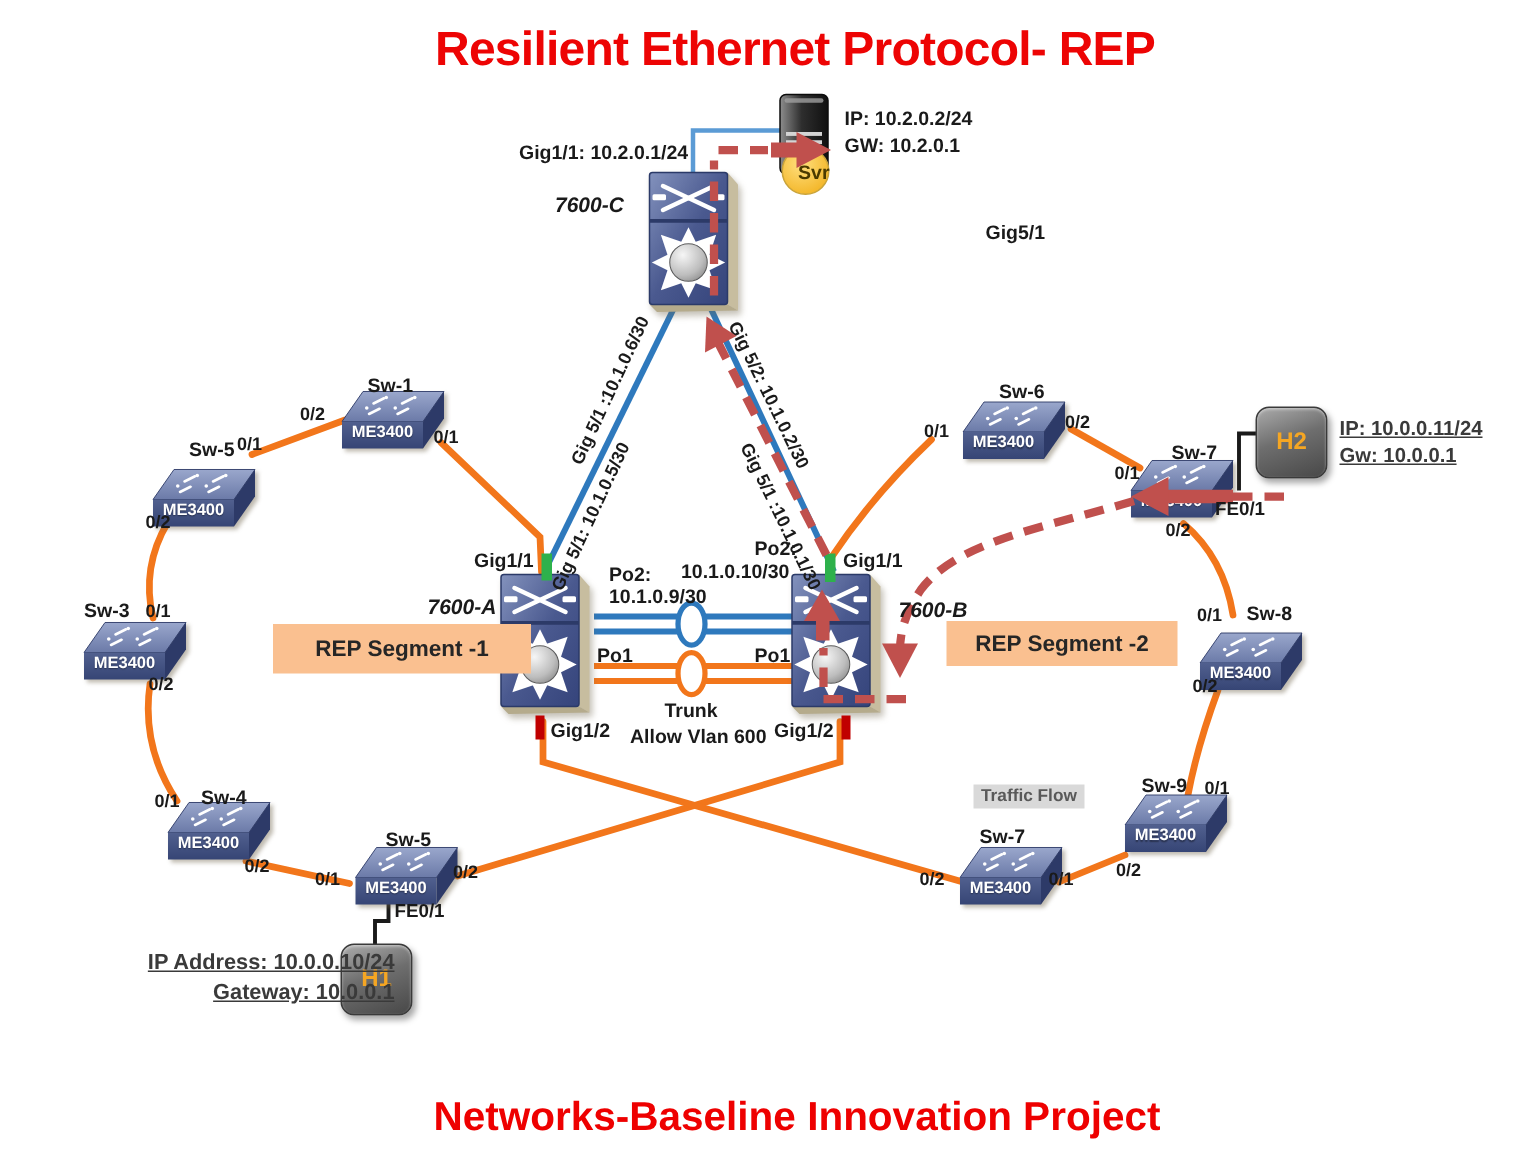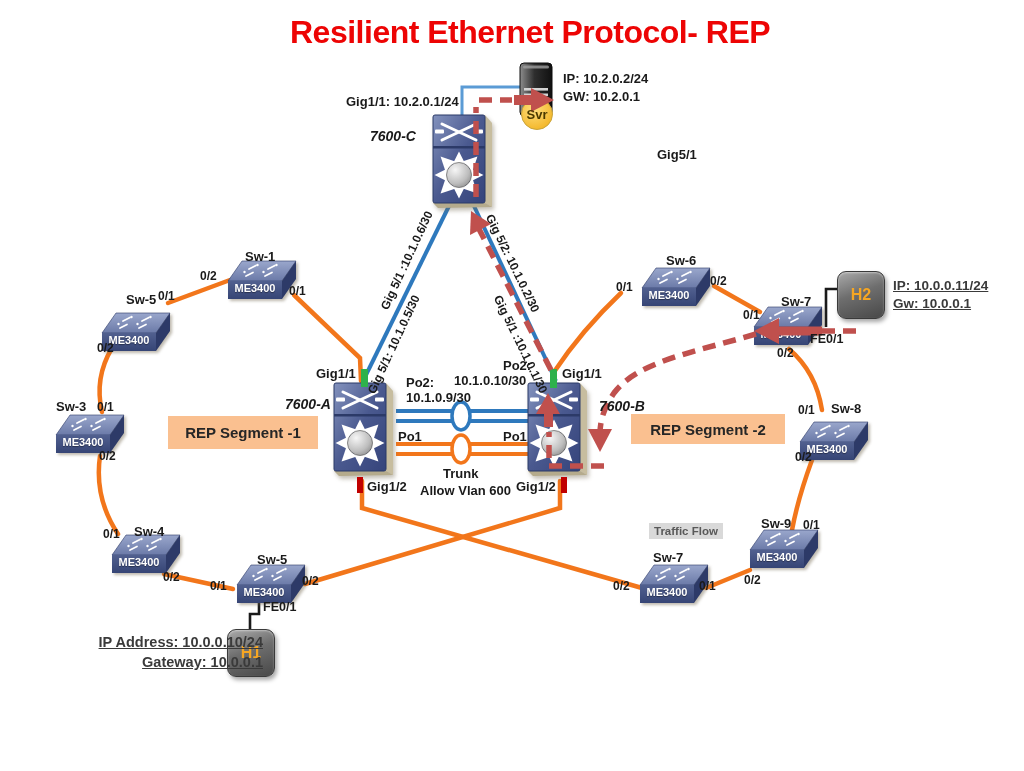--- a/index.html
+++ b/index.html
@@ -183,21 +183,21 @@
   <svg class="icon rtr" style="left:330px;top:381px">
       <use href="#sym-router"></use>
     </svg>
   <svg class="icon rtr" style="left:524px;top:381px">
       <use href="#sym-router"></use>
     </svg>
 
   <svg class="icon" style="left:515px;top:62px;width:44px;height:68px">
       <use href="#sym-server"></use>
     </svg>
-  <span class="lbl" style="left:521px;top:107px;width:32px;text-align:center;font:bold 13px 'Liberation Sans',sans-serif;color:#4a3a00">Svr</span>
+  <span class="lbl" style="left:521px;top:107px;width:32px;text-align:right;font:bold 13px 'Liberation Sans',sans-serif;color:#4a3a00">Svr</span>
 
   <div class="host" style="left:227px;top:629px">
       <span>H1</span>
     </div>
   <div class="host" style="left:837px;top:271px">
       <span>H2</span>
     </div>
 
   <svg class="icon sw" style="left:222px;top:255px">
       <use href="#sym-switch"></use>
@@ -286,21 +286,21 @@
   <span class="lbl b13" style="left:516px;top:479px">Gig1/2</span>
   <span class="lbl b13" style="left:406px;top:375px">Po2:</span>
   <span class="lbl b13" style="left:406px;top:390px">10.1.0.9/30</span>
   <span class="lbl b13" style="left:503px;top:358px">Po2:</span>
   <span class="lbl b13" style="left:454px;top:373px">10.1.0.10/30</span>
   <span class="lbl b13" style="left:398px;top:429px">Po1</span>
   <span class="lbl b13" style="left:503px;top:429px">Po1</span>
   <span class="lbl b13" style="left:443px;top:466px">Trunk</span>
   <span class="lbl b13" style="left:420px;top:483px">Allow Vlan 600</span>
 
-  <div class="seg" style="left:168px;top:416px;width:150px;height:33px">REP Segment -1</div>
+  <div class="seg" style="left:182px;top:416px;width:172px;height:33px">REP Segment -1</div>
   <div class="seg" style="left:631px;top:414px;width:154px;height:30px">REP Segment -2</div>
   <div class="chip" style="left:649px;top:523px">Traffic Flow</div>
 
   <span class="lbl b13" style="left:245px;top:249px">Sw-1</span>
   <span class="lbl b12" style="left:200px;top:269px">0/2</span>
   <span class="lbl b12" style="left:289px;top:284px">0/1</span>
 
   <span class="lbl b13" style="left:126px;top:292px">Sw-5</span>
   <span class="lbl b12" style="left:158px;top:289px">0/1</span>
   <span class="lbl b12" style="left:97px;top:341px">0/2</span>
@@ -337,14 +337,15 @@
 
   <span class="lbl b13" style="left:653px;top:550px">Sw-7</span>
   <span class="lbl b12" style="left:613px;top:579px">0/2</span>
   <span class="lbl b12" style="left:699px;top:579px">0/1</span>
 
   <span class="lbl hinfo" style="left:68px;top:634px;width:195px;text-align:right;font-weight:600;font-size:14.5px">IP Address: 10.0.0.10/24</span>
   <span class="lbl hinfo" style="left:68px;top:654px;width:195px;text-align:right;font-weight:600;font-size:14.5px">Gateway: 10.0.0.1</span>
   <span class="lbl hinfo" style="left:893px;top:278px">IP: 10.0.0.11/24</span>
   <span class="lbl hinfo" style="left:893px;top:296px">Gw: 10.0.0.1</span>
 
+  <div class="footer2">Networks-Baseline Innovation Project</div>
 
 </div>
 
 </body></html>

